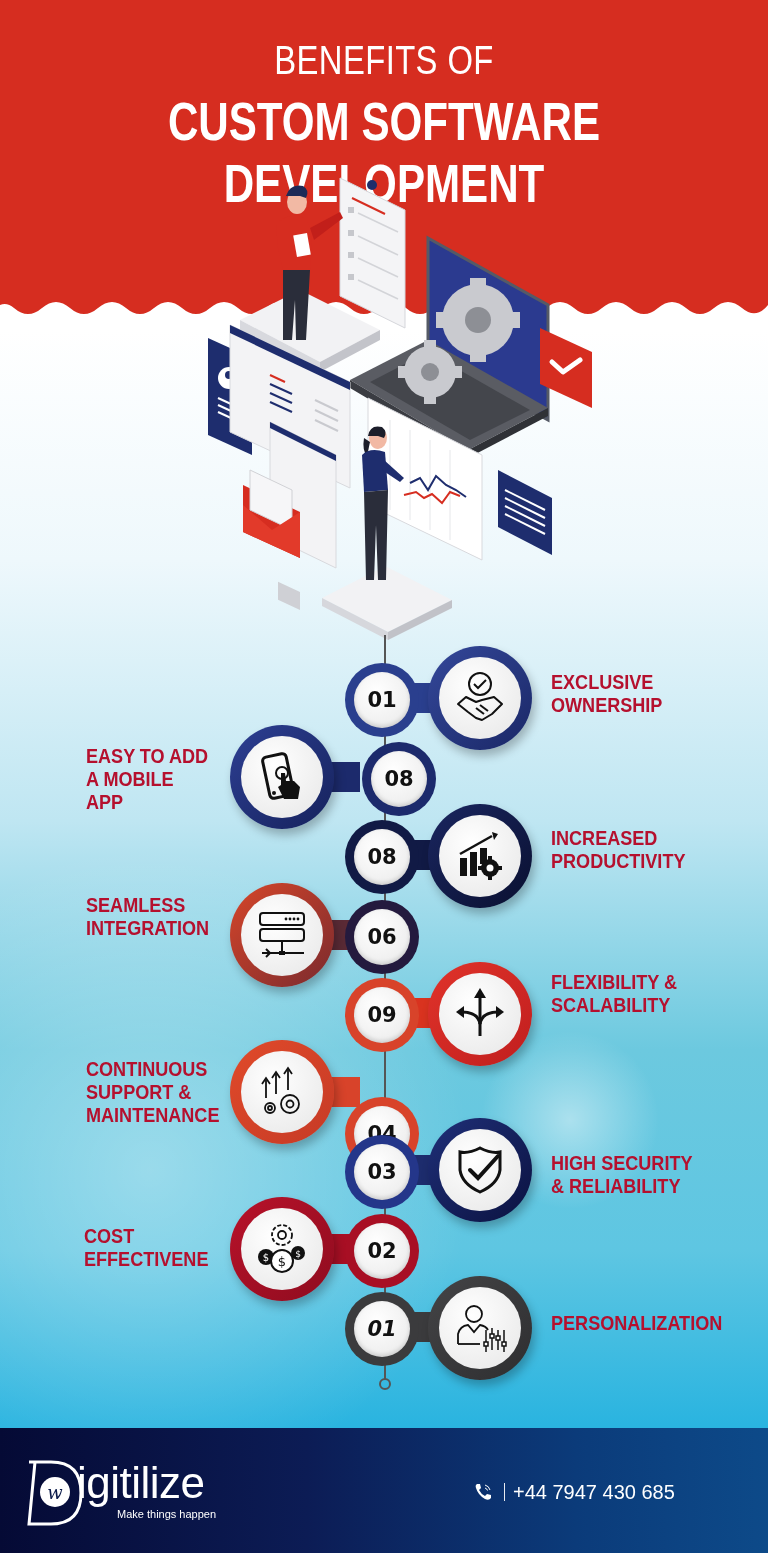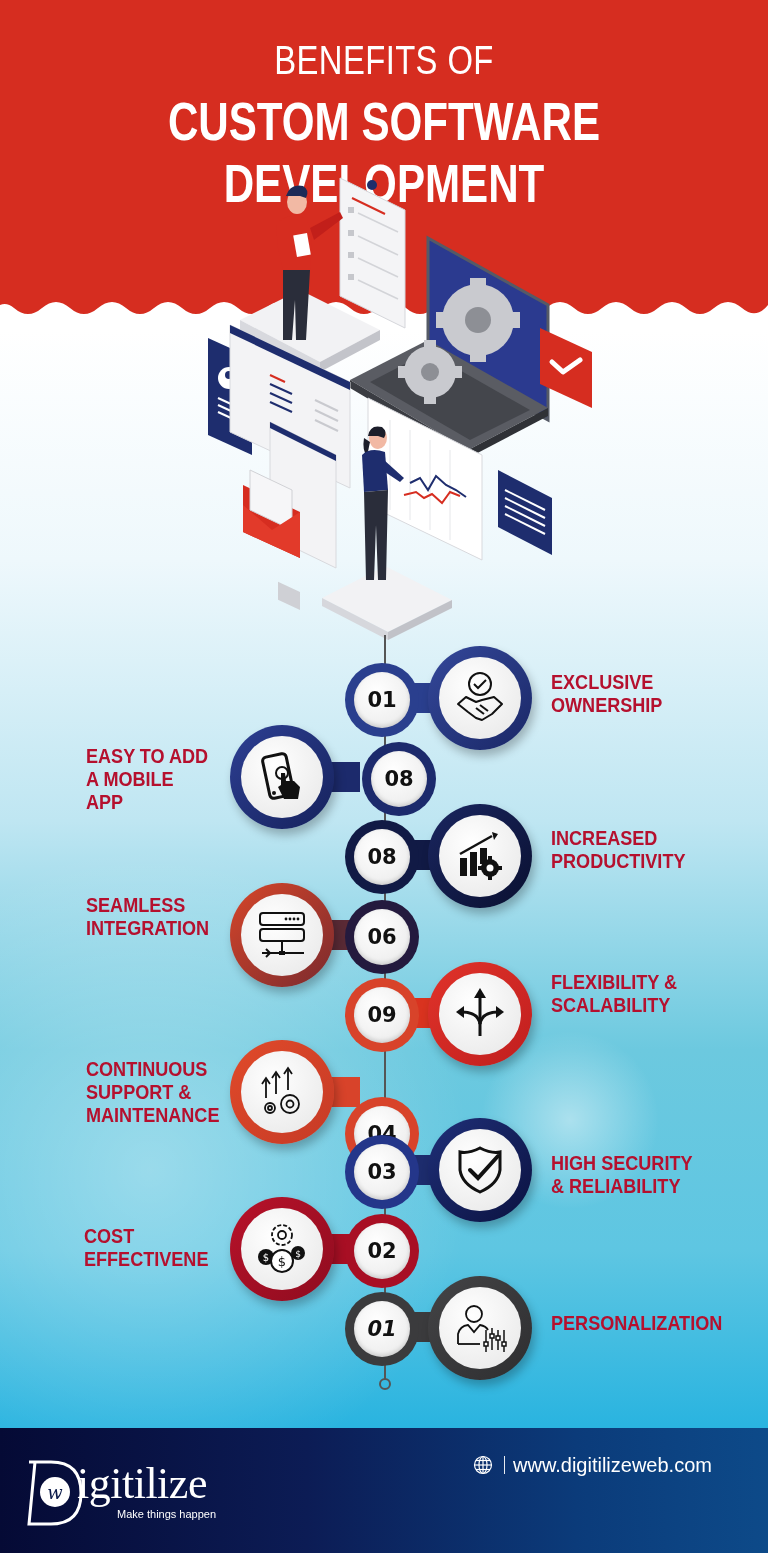--- a/index.html
+++ b/index.html
@@ -30,21 +30,21 @@
   .icon-ring { position: absolute; width: 104px; height: 104px; border-radius: 50%; box-shadow: 3px 6px 10px rgba(0,0,0,0.25); }
   .icon-inner { position: absolute; left: 11px; top: 11px; width: 82px; height: 82px; border-radius: 50%;
                 background: radial-gradient(circle at 40% 35%, #ffffff, #e6e6e6);
                 display: flex; align-items: center; justify-content: center; }
   .bridge { position: absolute; height: 30px; width: 40px; }
   .label { position: absolute; color: #b5102e; font-family: "Liberation Sans", sans-serif; font-weight: 700;
            font-size: 21px; line-height: 23px; transform: scaleX(0.86); transform-origin: left top; text-transform: uppercase; white-space: nowrap; }
   .footer { position: absolute; left: 0; top: 1428px; width: 768px; height: 125px;
             background: linear-gradient(90deg, #050a35 0%, #0c1c55 40%, #0b3b7a 75%, #0d4a89 100%); }
   .logo { position: absolute; left: 25px; top: 30px; width: 220px; height: 70px; }
-  .logo-word { position: absolute; left: 52px; top: 0px; color: #fff; font-family: Liberation Serif, serif;
+  .logo-word { position: absolute; left: 52px; top: 0px; color: #fff; font-family: Liberation Sans, sans-serif;
                font-size: 44px; font-weight: 400; letter-spacing: -0.5px; }
   .logo-tag { position: absolute; left: 92px; top: 50px; color: #fff; font-family: "Liberation Sans", sans-serif; font-size: 11px; }
   .contact { position: absolute; left: 470px; color: #fff; font-family: "Liberation Sans", sans-serif; font-size: 20px;
              display: flex; align-items: center; height: 26px; }
   .contact .ci { width: 26px; height: 22px; display: inline-flex; align-items: center; justify-content: center; margin-right: 8px; }
   .contact .sep { display: inline-block; width: 1px; height: 18px; background: #fff; margin-right: 8px; opacity: 0.9; }
 </style>
 </head>
 <body>
 
@@ -424,30 +424,24 @@
     <div class="logo">
       <svg width="60" height="70" viewBox="0 0 60 70" style="position:absolute; left:0; top:0;">
         <path d="M4,4 L26,4 Q56,4 56,35 Q56,66 26,66 L4,66 L10,4" fill="none" stroke="#fff" stroke-width="3"></path>
         <circle cx="30" cy="34" r="15" fill="#fff"></circle>
         <text x="30" y="41" text-anchor="middle" font-family="DejaVu Serif, serif" font-style="italic" font-size="18" fill="#0a1a4a">w</text>
       </svg>
       <div class="logo-word">igitilize</div>
       <div class="logo-tag">Make things happen</div>
     </div>
 
-    <div class="contact" style="top:24px;">
+    <div class="contact" style="top:51px;">
       <span class="ci">
         <svg width="20" height="20" viewBox="0 0 20 20">
-            <g fill="none" stroke="#fff" stroke-width="1.2">
-              <circle cx="10" cy="10" r="8.5"></circle>
-              <ellipse cx="10" cy="10" rx="4" ry="8.5"></ellipse>
-              <line x1="1.5" y1="10" x2="18.5" y2="10"></line>
-              <line x1="3" y1="5.5" x2="17" y2="5.5"></line>
-              <line x1="3" y1="14.5" x2="17" y2="14.5"></line>
-              <line x1="10" y1="1.5" x2="10" y2="18.5"></line>
-            </g>
+            <path d="M4,2 L7,2 L8,6 L6,8 Q8,12 12,14 L14,12 L18,13 L18,16 Q16,19 12,17 Q5,13 3,6 Q2,3 4,2 Z" fill="#fff"></path>
+            <path d="M12,3 Q16,4 17,8 M12,6 Q14,6.5 14.5,8.5" fill="none" stroke="#fff" stroke-width="1"></path>
           </svg>
       </span>
       <span class="sep"></span>
-      <span>www.digitilizeweb.com</span>
+      <span>+44 7947 430 685</span>
     </div>
   </div>
 </div>
 
 </body></html>

